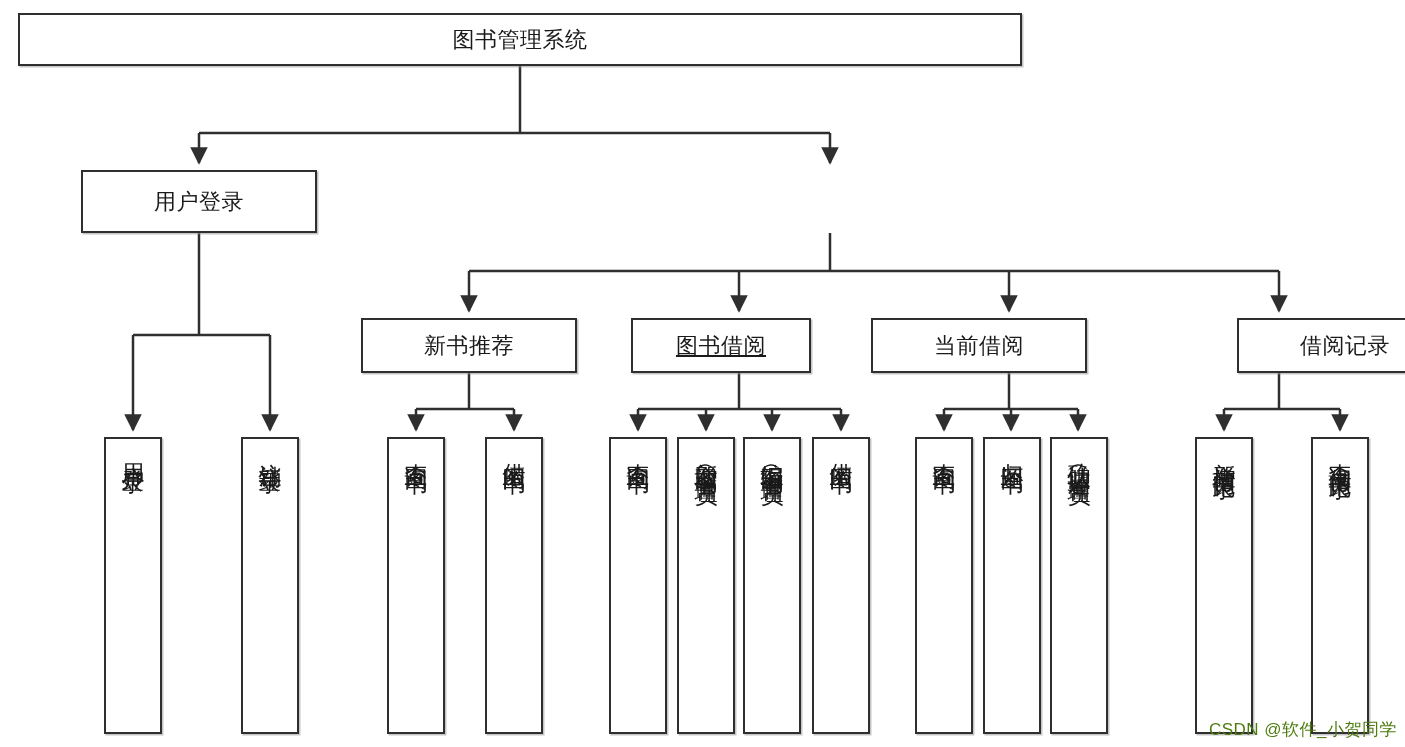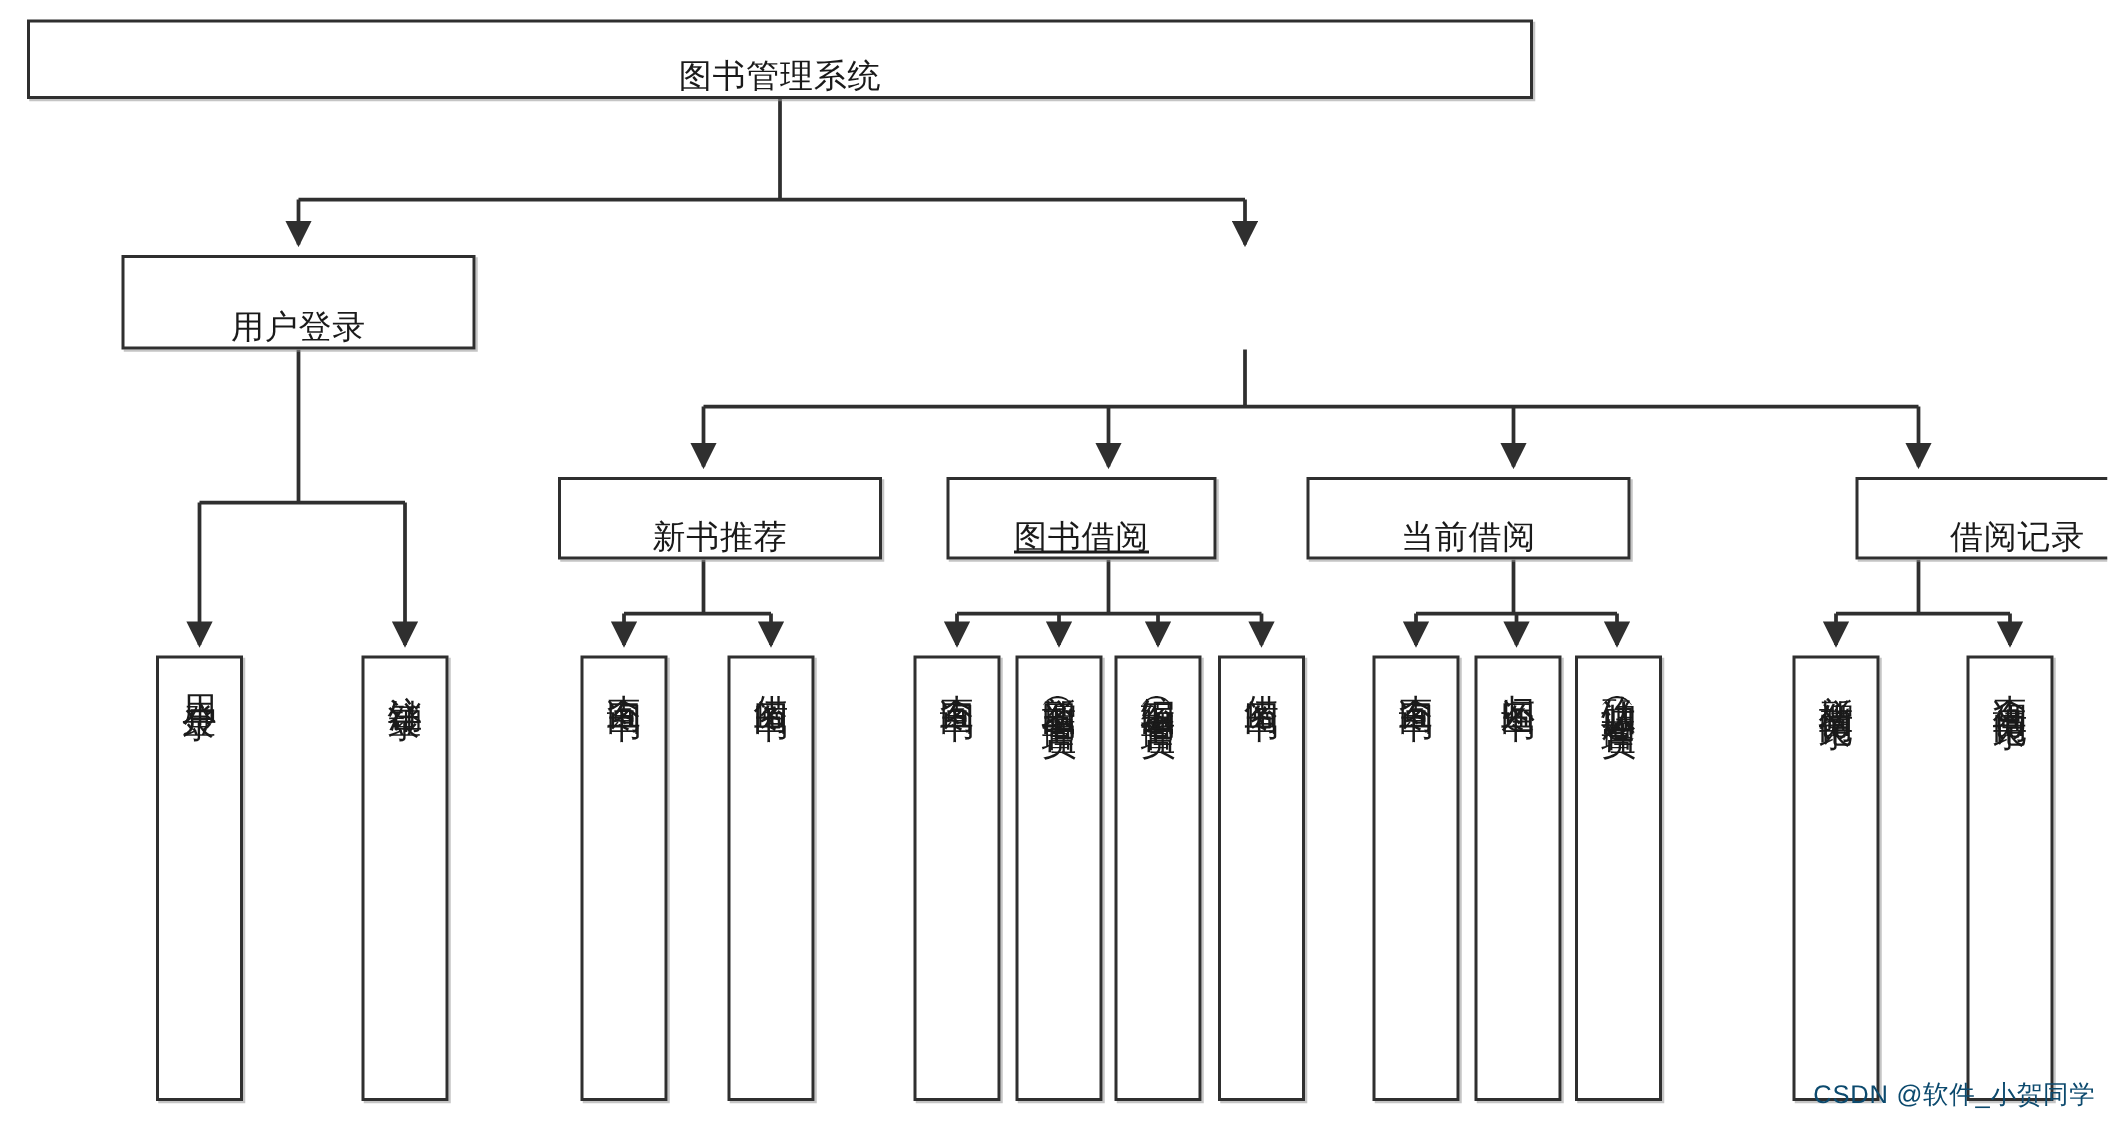--- a/index.html
+++ b/index.html
@@ -25,21 +25,21 @@
     height: 747px;
     pointer-events: none;
   }
   .node {
     position: absolute;
     box-sizing: border-box;
     background: #ffffff;
     border: 2.5px solid #2f2f2f;
     box-shadow: 1.5px 1.5px 0 rgba(150,150,150,0.55);
     display: flex;
-    align-items: flex-end;
+    align-items: center;
     justify-content: center;
     color: #1a1a1a;
   }
   .node .label {
     display: block;
     text-align: center;
     line-height: 1.18;
     letter-spacing: 0.5px;
   }
   .node.horizontal .label {
@@ -55,21 +55,21 @@
     text-orientation: upright;
     font-size: 23px;
     letter-spacing: 3px;
     line-height: 1;
   }
   #watermark {
     position: absolute;
     right: 8px;
     bottom: 6px;
     font-size: 17px;
-    color: #0c4a6e;
+    color: #4d7c0f;
     letter-spacing: 0.5px;
     white-space: nowrap;
   }
 </style>
 </head>
 <body>
 
 <div id="canvas">
 
   <svg class="wires" viewBox="0 0 1405 747">
@@ -123,21 +123,21 @@
   </svg>
 
   <div class="node horizontal" style="left:18px; top:13px; width:1004px; height:53px;">
     <span class="label">图书管理系统</span>
   </div>
 
   <div class="node horizontal" style="left:81px; top:170px; width:236px; height:63px;">
     <span class="label">用户登录</span>
   </div>
 
-  <div class="node horizontal" style="left:361px; top:318px; width:216px; height:55px;margin-left:11px;">
+  <div class="node horizontal" style="left:361px; top:318px; width:216px; height:55px;">
     <span class="label">新书推荐</span>
   </div>
   <div class="node horizontal" style="left:631px; top:318px; width:180px; height:55px;text-decoration:underline;">
     <span class="label">图书借阅</span>
   </div>
   <div class="node horizontal" style="left:871px; top:318px; width:216px; height:55px;">
     <span class="label">当前借阅</span>
   </div>
   <div class="node horizontal" style="left:1237px; top:318px; width:216px; height:55px;">
     <span class="label">借阅记录</span>

